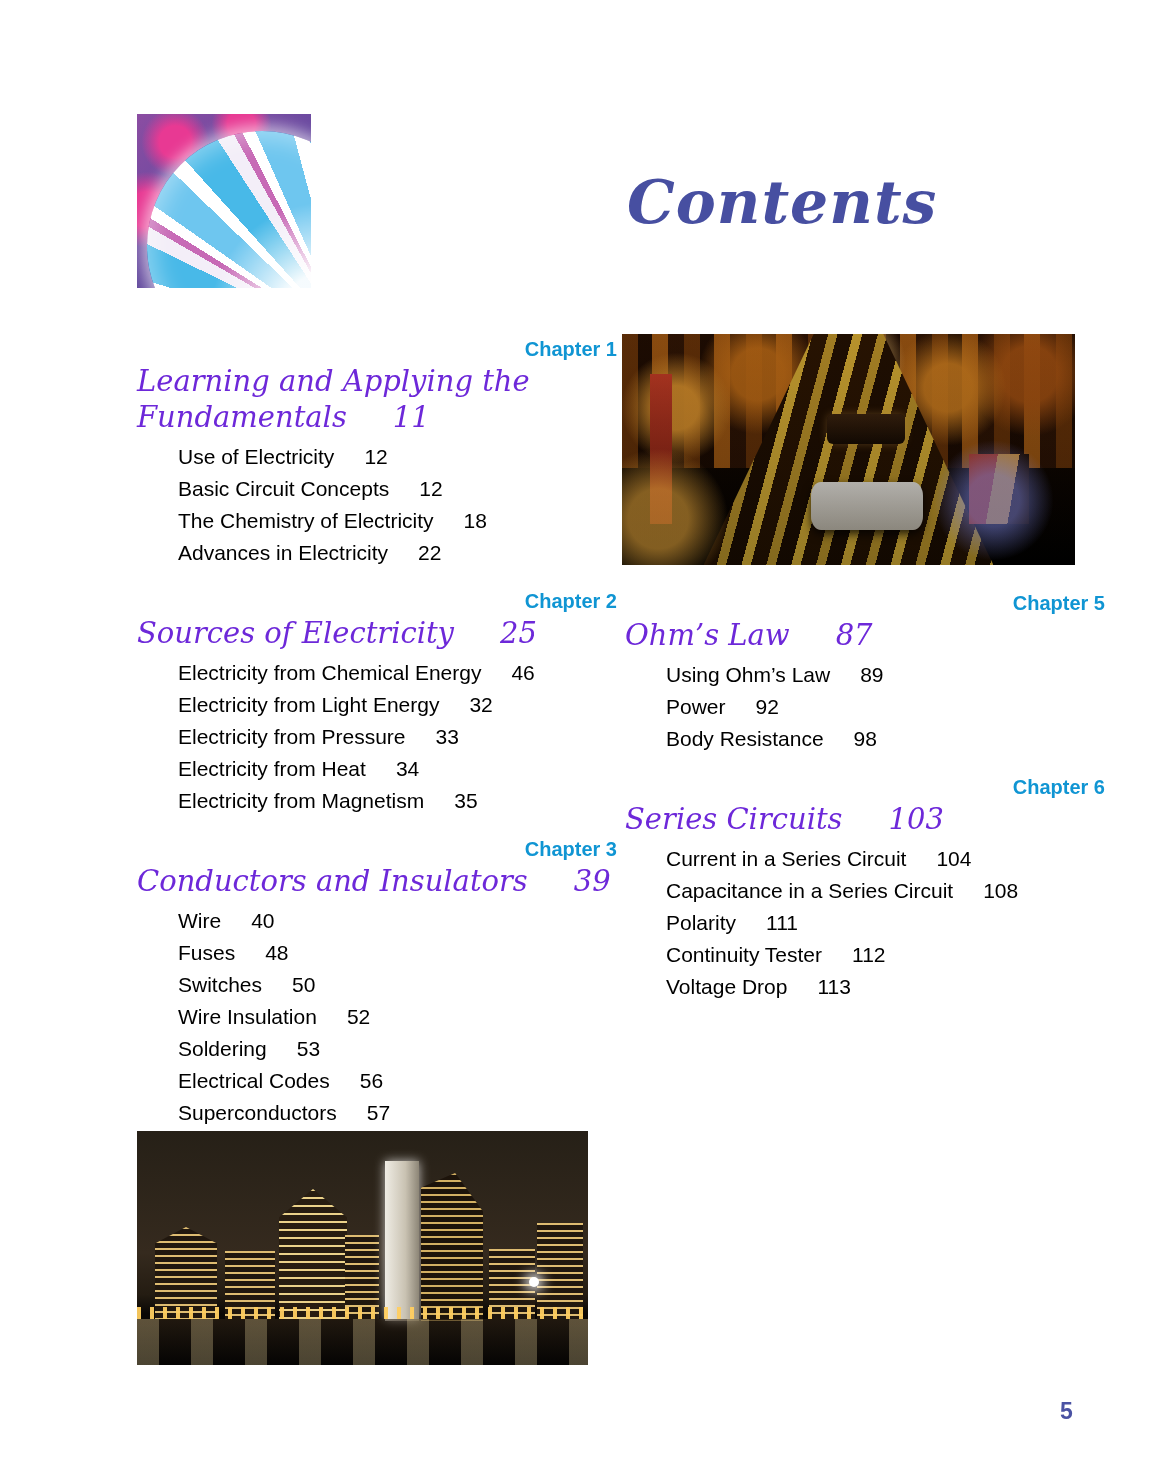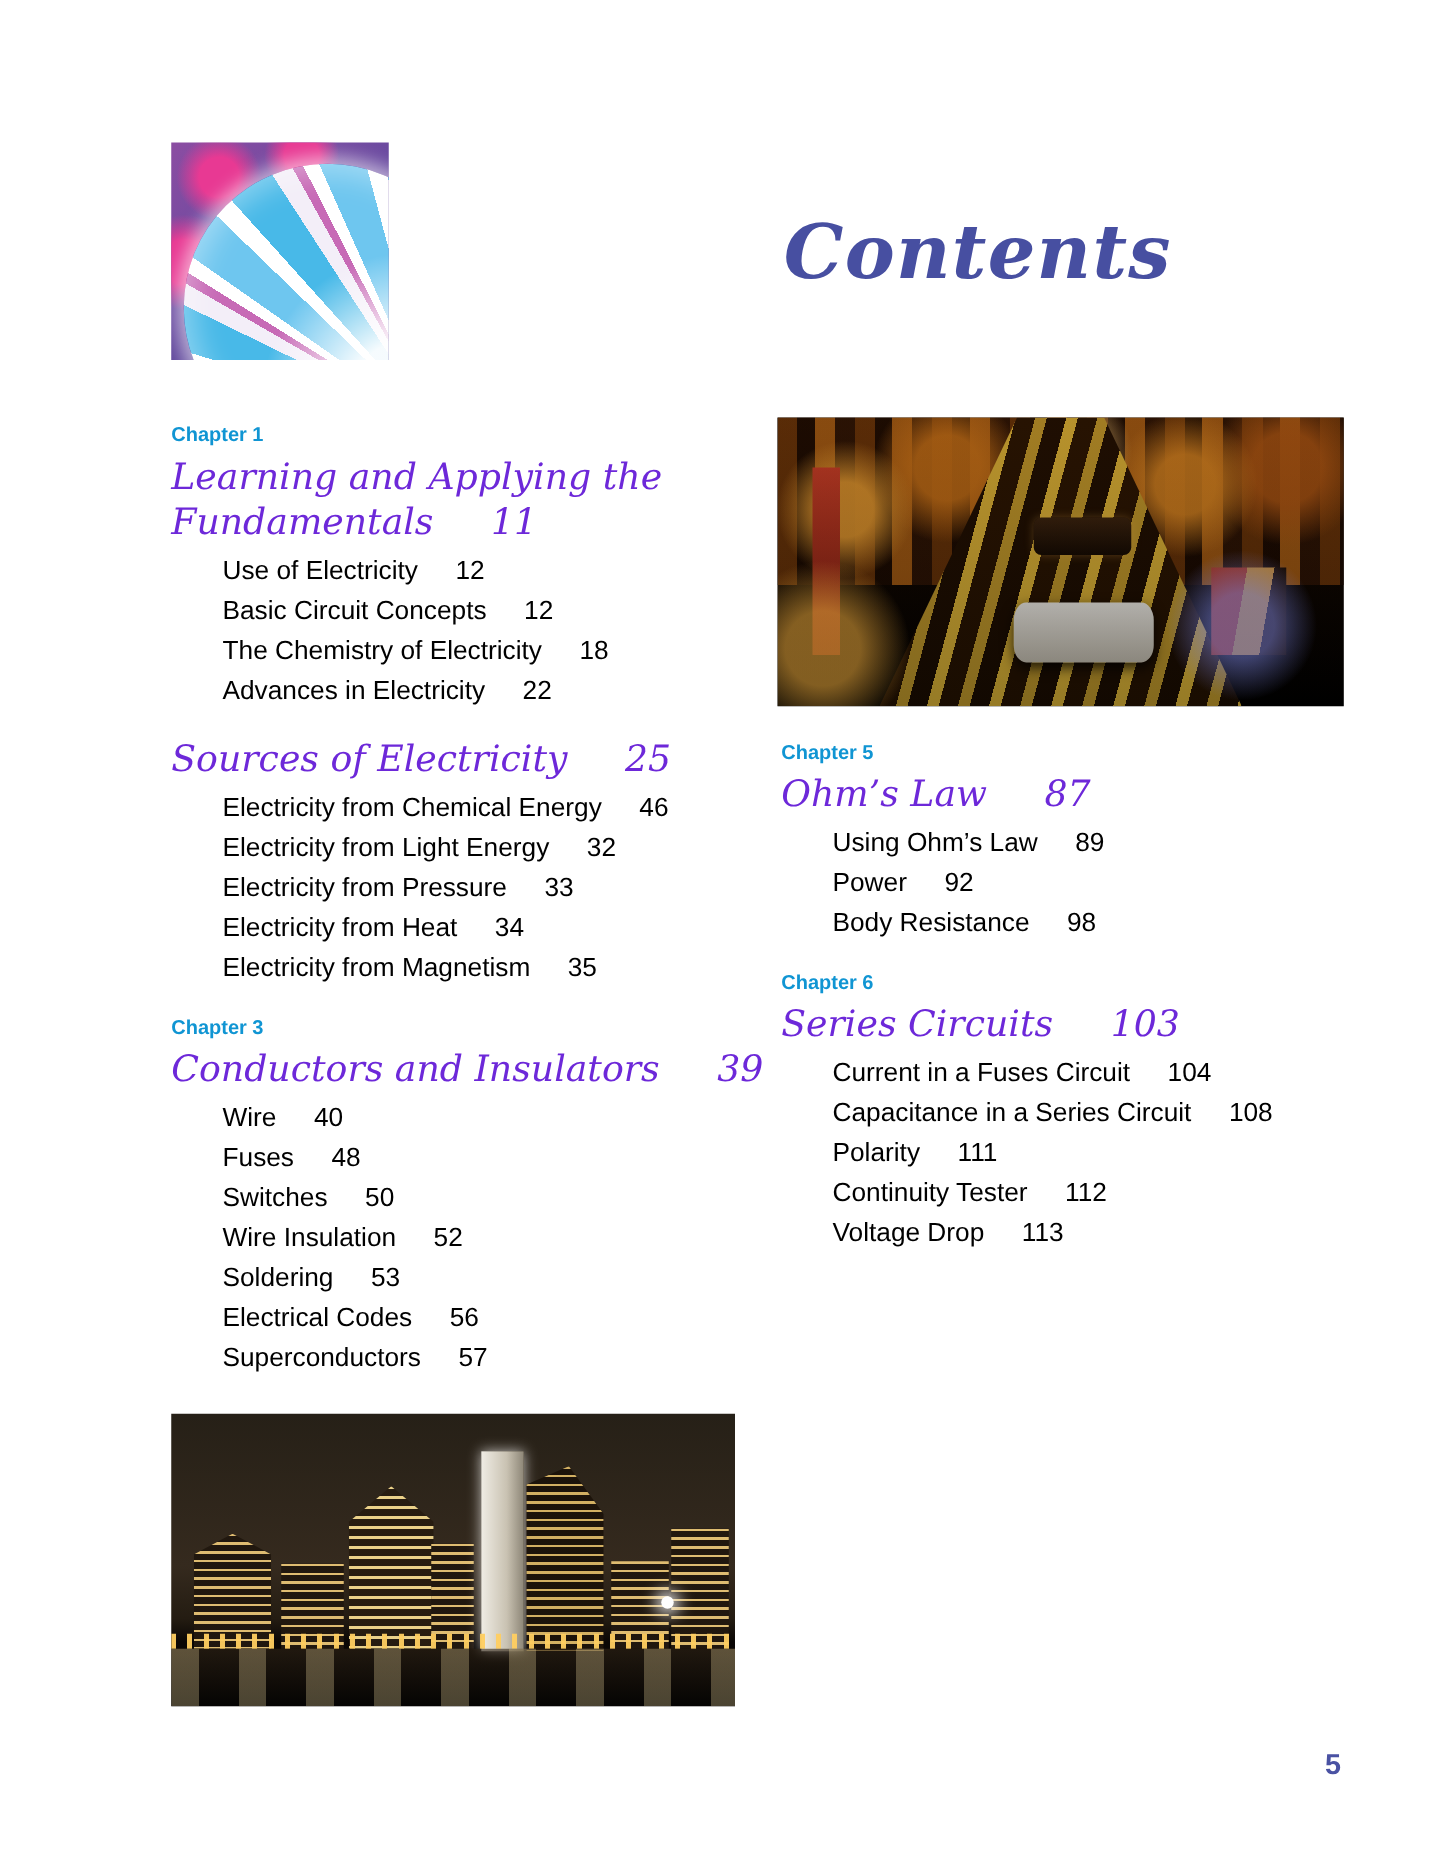--- a/index.html
+++ b/index.html
@@ -11,21 +11,21 @@
     font-family:"DejaVu Serif","Liberation Serif",serif;
     font-style:italic;font-weight:bold;font-size:60px;line-height:78px;
     color:#474fa1;letter-spacing:1px;}
 
   
   .col{position:absolute;width:480px;}
   .col-left{left:137px;top:337px;}
   .col-right{left:625px;top:591px;}
 
   .chapter{margin:0 0 20px 0;}
-  .ch-label{font-size:16px;font-weight:bold;color:#1095d3;line-height:24px;}
+  .ch-label{font-size:20px;font-weight:bold;color:#1095d3;line-height:24px;text-align:right;}
   .ch-title{margin:2px 0 6px 0;font-family:"DejaVu Serif","Liberation Serif",serif;
     font-style:italic;font-weight:normal;font-size:29px;line-height:36px;color:#6d28d9;}
   .ch-page{margin-left:46px;}
   .entries{list-style:none;margin:0;padding:0 0 0 41px;}
   .entries li{font-size:21px;line-height:32px;color:#000000;}
   .e-page{margin-left:30px;}
 
   
   .folio{position:absolute;left:1060px;top:1398px;font-size:23px;font-weight:bold;color:#4a52a3;}
 
@@ -129,20 +129,21 @@
       <h2 class="ch-title"><span>Learning and Applying the Fundamentals</span><span class="ch-page">11</span></h2>
       <ul class="entries">
         <li><span>Use of Electricity</span><span class="e-page">12</span></li>
         <li><span>Basic Circuit Concepts</span><span class="e-page">12</span></li>
         <li><span>The Chemistry of Electricity</span><span class="e-page">18</span></li>
         <li><span>Advances in Electricity</span><span class="e-page">22</span></li>
       </ul>
     </section>
 
     <section class="chapter">
+      <div class="ch-label">Chapter 2</div>
       <h2 class="ch-title"><span>Sources of Electricity</span><span class="ch-page">25</span></h2>
       <ul class="entries">
         <li><span>Electricity from Chemical Energy</span><span class="e-page">46</span></li>
         <li><span>Electricity from Light Energy</span><span class="e-page">32</span></li>
         <li><span>Electricity from Pressure</span><span class="e-page">33</span></li>
         <li><span>Electricity from Heat</span><span class="e-page">34</span></li>
         <li><span>Electricity from Magnetism</span><span class="e-page">35</span></li>
       </ul>
     </section>
 
@@ -171,21 +172,21 @@
         <li><span>Using Ohm’s Law</span><span class="e-page">89</span></li>
         <li><span>Power</span><span class="e-page">92</span></li>
         <li><span>Body Resistance</span><span class="e-page">98</span></li>
       </ul>
     </section>
 
     <section class="chapter">
       <div class="ch-label">Chapter 6</div>
       <h2 class="ch-title"><span>Series Circuits</span><span class="ch-page">103</span></h2>
       <ul class="entries">
-        <li><span>Current in a Fuses Circuit</span><span class="e-page">104</span></li>
+        <li><span>Current in a Series Circuit</span><span class="e-page">104</span></li>
         <li><span>Capacitance in a Series Circuit</span><span class="e-page">108</span></li>
         <li><span>Polarity</span><span class="e-page">111</span></li>
         <li><span>Continuity Tester</span><span class="e-page">112</span></li>
         <li><span>Voltage Drop</span><span class="e-page">113</span></li>
       </ul>
     </section>
   </div>
 
   <div class="photo-skyline">
     <div class="s-b s-b1"></div>

